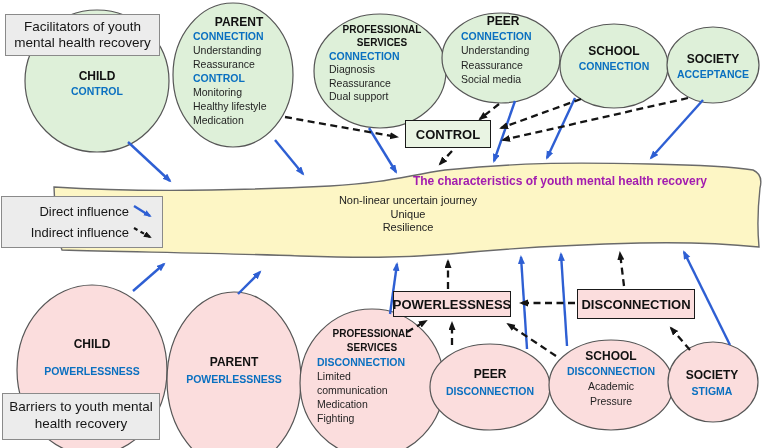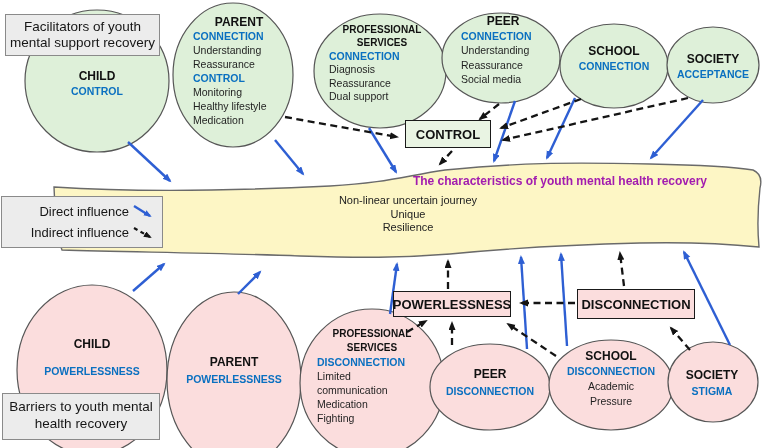--- a/index.html
+++ b/index.html
@@ -178,21 +178,21 @@
     <div>Unique</div>
     <div>Resilience</div>
   </div>
 
   <div class="box greenbox" style="left:405px;top:120px;width:86px;height:28px;">CONTROL</div>
   <div class="box pinkbox" style="left:393px;top:291px;width:118px;height:26px;">POWERLESSNESS</div>
   <div class="box pinkbox" style="left:577px;top:289px;width:118px;height:30px;">DISCONNECTION</div>
 
   <div class="label" style="left:5px;top:14px;width:155px;height:42px;padding-top:4px;line-height:16px;">
     <div>Facilitators of youth</div>
-    <div>mental support recovery</div>
+    <div>mental health recovery</div>
   </div>
 
   <div class="label" style="left:2px;top:393px;width:158px;height:47px;padding-top:5px;line-height:16.5px;">
     <div>Barriers to youth mental</div>
     <div>health recovery</div>
   </div>
 
   <div class="legend" style="left:1px;top:196px;width:162px;height:52px;padding-top:4px;">
     <div class="lrow">
       <span>Direct influence</span>

